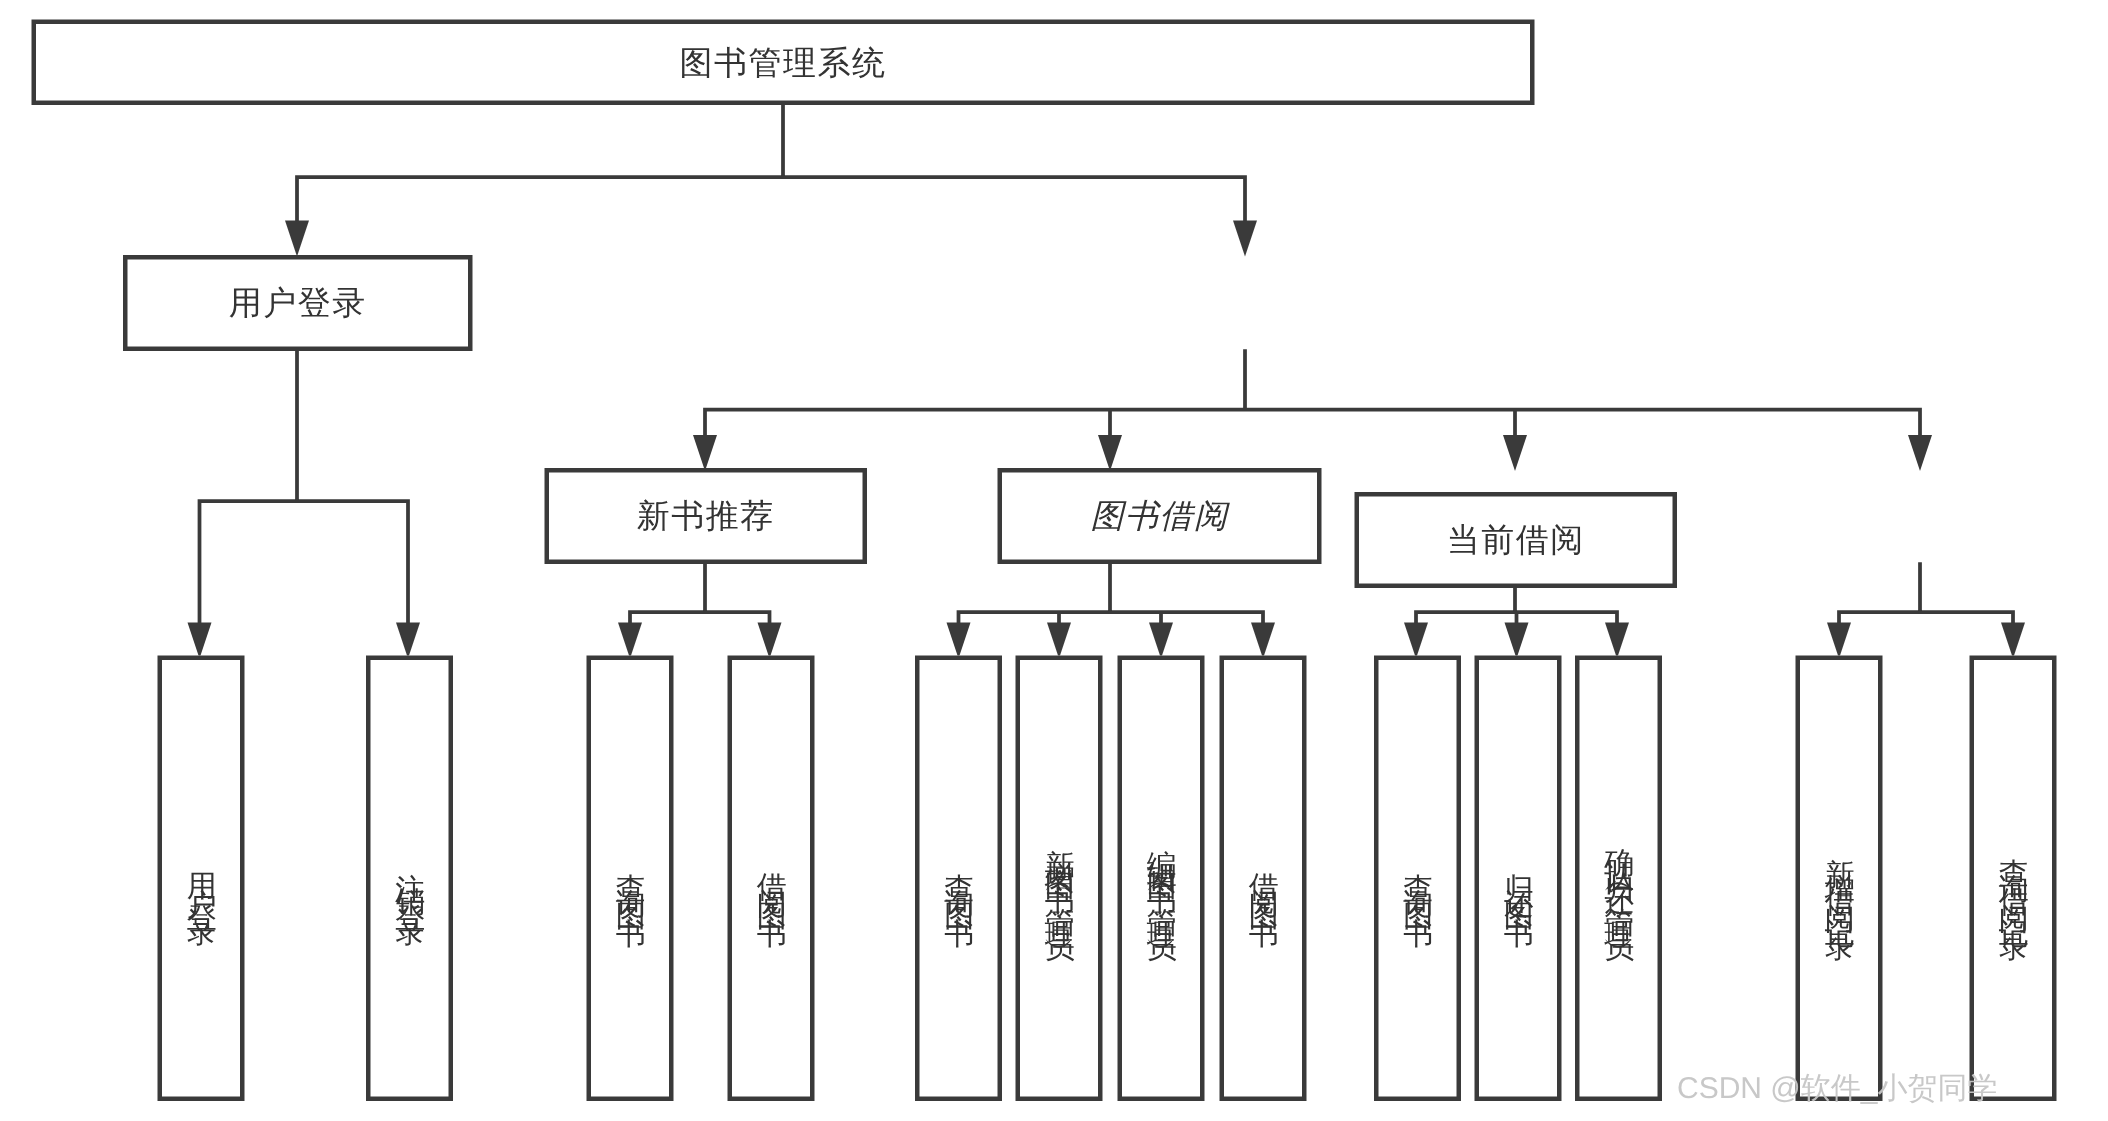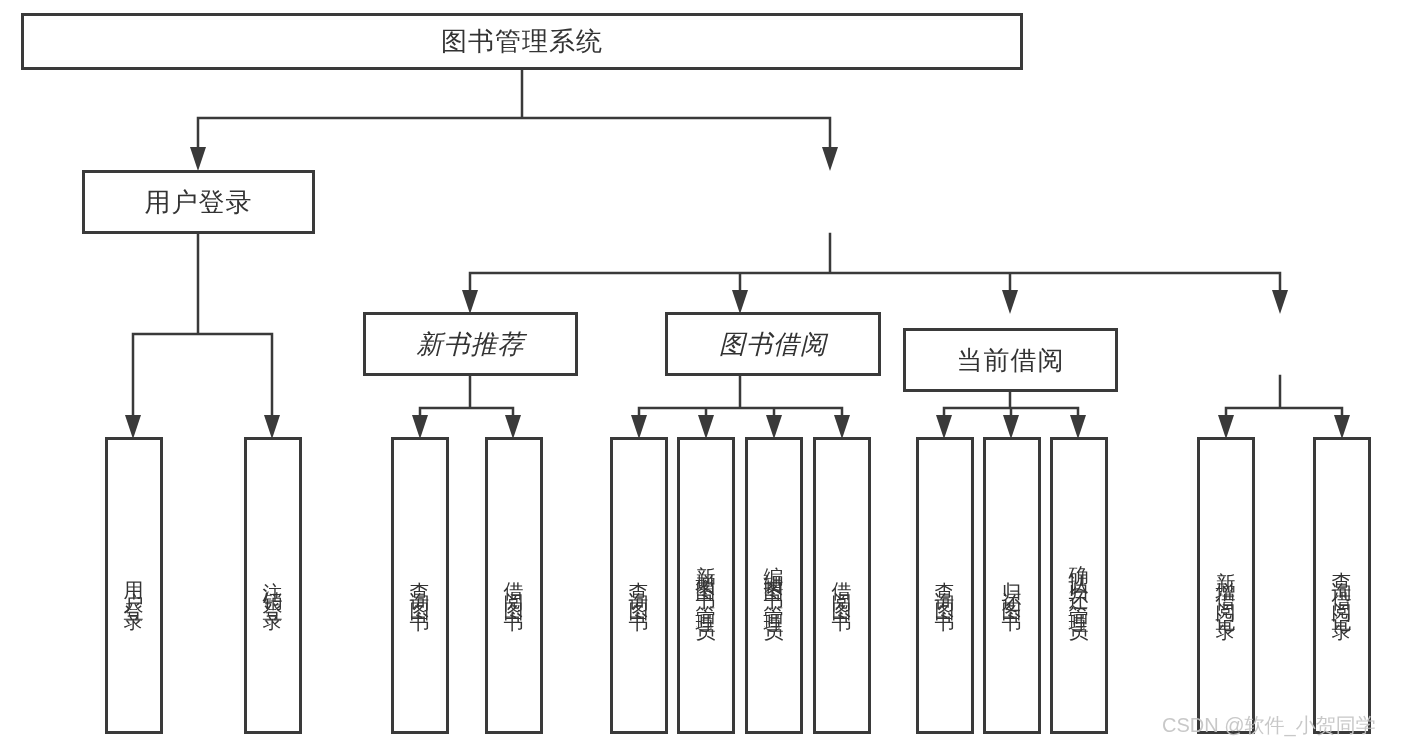--- a/index.html
+++ b/index.html
@@ -13,38 +13,38 @@
   #wires{position:absolute;left:0;top:0;z-index:0;}
   .box{
     position:absolute;
     box-sizing:border-box;
     background:#ffffff;
     border:3px solid #3a3a3a;
     display:flex;align-items:center;justify-content:center;
     color:#333333;
     z-index:1;
   }
-  .hbox{font-size:26px;letter-spacing:1px;}
+  .hbox{font-size:22px;letter-spacing:1px;}
   .root{left:21px;top:13px;width:1002px;height:57px;}
   .lvl2a{left:82px;top:170px;width:233px;height:64px;}
   .lvl2b{left:712px;top:170px;width:235px;height:64px;}
   .lvl3{top:312px;width:215px;height:64px;}
   .vbox{top:437px;width:58px;height:297px;}
   .vbox .vt{
     writing-mode:vertical-rl;
     font-size:20px;
     letter-spacing:10px;
     line-height:1;
     color:#333333;
     white-space:nowrap;
   }
   .vbox .vt.long{letter-spacing:8px;}
   .watermark{
     position:absolute;
-    left:1162px;top:712px;
+    left:1118px;top:712px;
     font-size:20px;
     color:#c6c6c6;
     opacity:0.95;
     z-index:5;
     white-space:nowrap;
     text-align:center;
   }
 </style>
 </head>
 <body>
@@ -95,21 +95,21 @@
   </svg>
 
   <div class="box hbox root">
     <span>图书管理系统</span>
   </div>
 
   <div class="box hbox lvl2a">
     <span>用户登录</span>
   </div>
 
-  <div class="box hbox lvl3" style="left:363px;font-style:italic;">
+  <div class="box hbox lvl3" style="left:363px;">
     <span>新书推荐</span>
   </div>
   <div class="box hbox lvl3" style="left:665px;width:216px;font-style:italic;">
     <span>图书借阅</span>
   </div>
   <div class="box hbox lvl3" style="left:903px;margin-top:16px;">
     <span>当前借阅</span>
   </div>
 
   <div class="box vbox" style="left:105px;">

